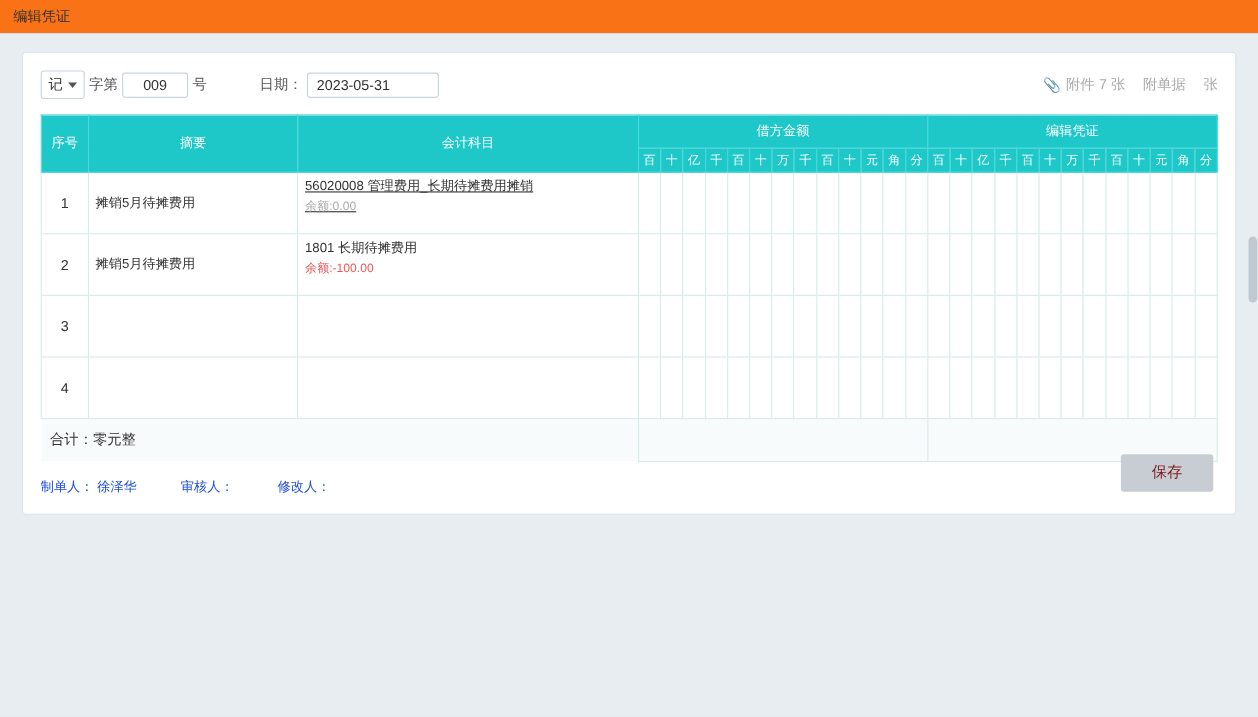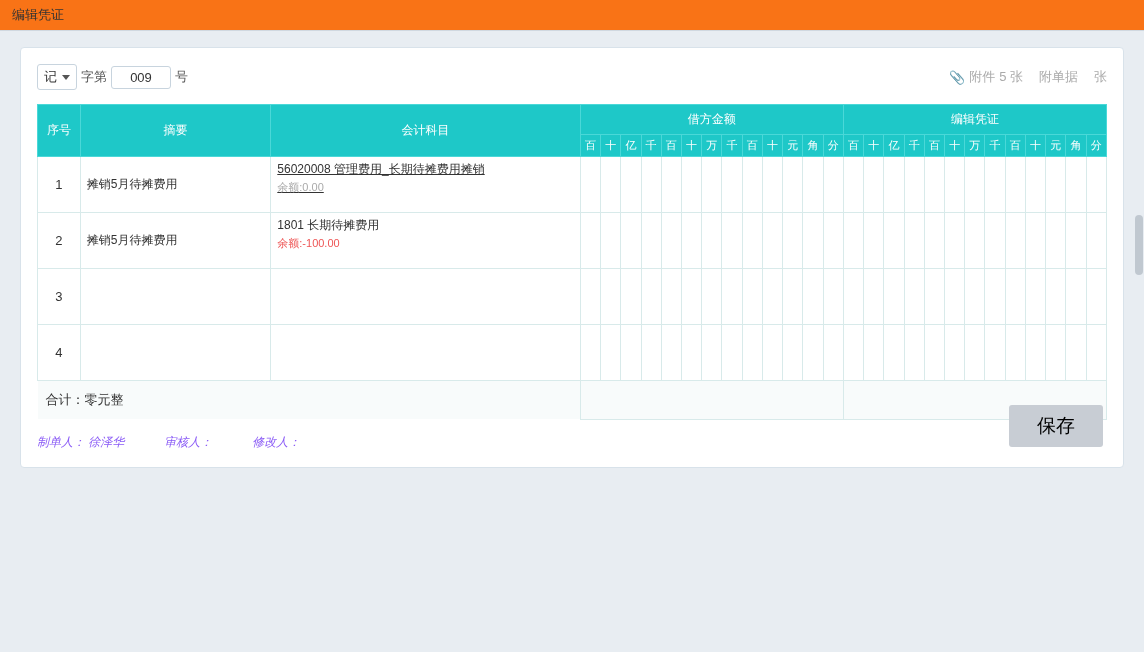--- a/index.html
+++ b/index.html
@@ -169,35 +169,34 @@
       background: #f8fbfb;
       padding: 10px 8px;
       font-size: 13px;
       font-weight: bold;
       border-top: 1px solid #d0e0e0;
     }
     .footer-row {
       margin-top: 14px;
       display: flex;
       align-items: center;
-      color: #8b5cf6;
+      color: #1d4ed8;
       font-size: 12px;
       gap: 40px;
-      font-style: italic;
     }
     .save-btn {
       position: absolute;
       bottom: 20px;
       right: 20px;
       background: #c8cdd4;
-      color: #000000;
+      color: #7f1d1d;
       border: none;
       border-radius: 3px;
       padding: 8px 28px;
-      font-size: 19px;
+      font-size: 14px;
       cursor: pointer;
     }
     .chevron {
       display: inline-block;
       width: 0;
       height: 0;
       border-left: 4px solid transparent;
       border-right: 4px solid transparent;
       border-top: 5px solid #555;
       vertical-align: middle;
@@ -239,25 +238,29 @@
     <div class="form-header">
       <div class="field-group">
         <div class="field-select">
           <span>记</span>
           <span class="chevron"></span>
         </div>
         <span class="field-label">字第</span>
         <input class="field-input" type="text" value="009" style="">
         <span class="field-label">号</span>
       </div>
+      <div class="field-group" style="margin-left:40px;">
+        <span class="field-label">日期：</span>
+        <input class="date-input" type="text" value="2023-05-31" style="">
+      </div>
       <div class="attachments-area">
         <span class="attach-link">
           <span style="color:#aaa;">📎</span>
           <span>附件</span>
-          <span>5 张</span>
+          <span>7 张</span>
         </span>
         <span class="attach-sheets">
           <span>附单据</span>
         </span>
         <span class="attach-count">张</span>
       </div>
     </div>
 
     <table class="voucher-table">
       <thead>

